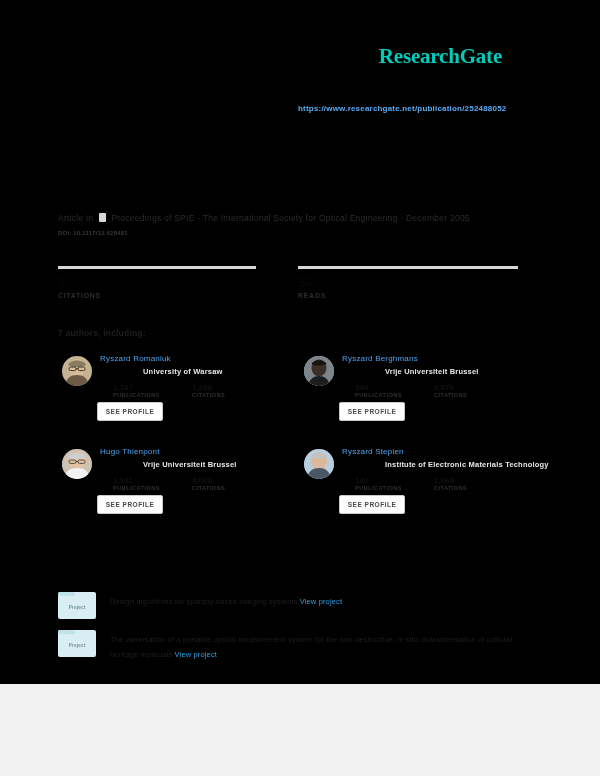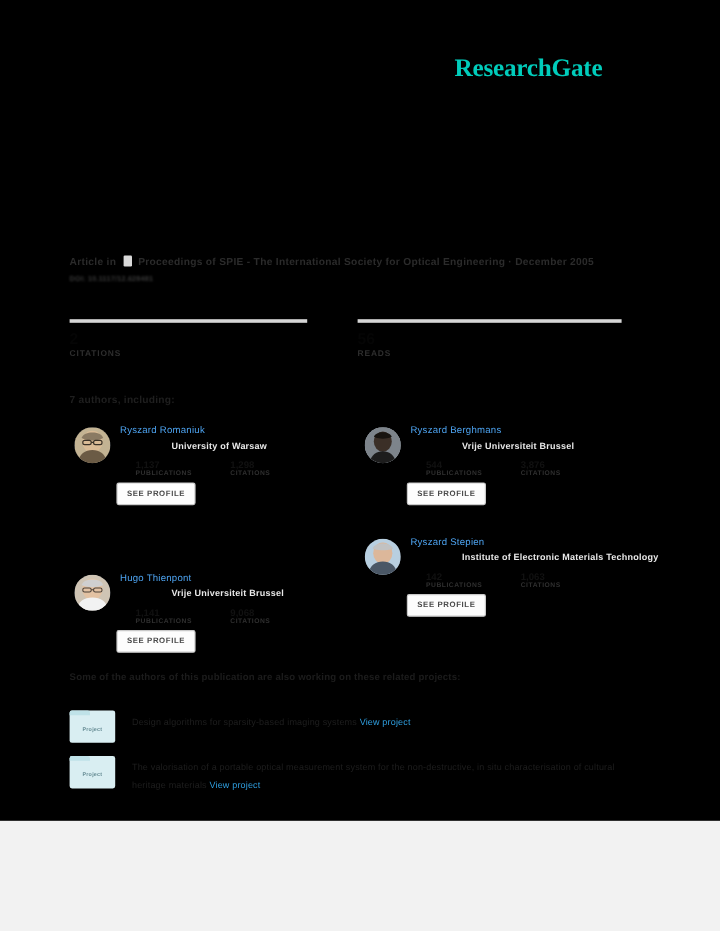--- a/index.html
+++ b/index.html
@@ -37,21 +37,21 @@
     position:absolute; left:298px; top:104px;
     font-size:8px; font-weight:bold; color:#5aaaf2;
     letter-spacing:.2px;
     filter:blur(.55px);
     white-space:nowrap;
   }
 
   
   .meta-line {
     position:absolute; left:58px; top:213px;
-    font-size:8.5px; font-weight:bold; color:#2b2b2b;
+    font-size:8.5px; font-weight:normal; color:#2b2b2b;
     letter-spacing:.25px; white-space:nowrap;
     filter:blur(.45px);
   }
   .meta-line .kw { color:#2b2b2b; }
   .meta-line .rg-doc {
     display:inline-block; width:7px; height:9px;
     background:#d9d9d9; vertical-align:-1px; margin:0 3px;
     border-radius:1px;
   }
   .meta-doi {
@@ -81,21 +81,21 @@
   .authors-head {
     position:absolute; left:58px; top:328px;
     font-size:8.5px; font-weight:bold; color:#1f1f1f;
     letter-spacing:.2px; filter:blur(.45px);
   }
   .author {
     position:absolute; width:230px; height:90px;
   }
   #author-0 { left:58px;  top:352px; }
   #author-1 { left:300px; top:352px; }
-  #author-2 { left:58px;  top:445px;margin-top:30px; }
+  #author-2 { left:58px;  top:445px; }
   #author-3 { left:300px; top:445px; }
 
   .avatar {
     position:absolute; left:4px; top:4px;
     width:30px; height:30px; border-radius:50%;
     overflow:hidden; background:#5b6168;
   }
   .avatar .face { width:100%; height:100%; display:block; }
 
   .a-name {
@@ -168,20 +168,21 @@
   }
   .proj-text .view { color:#2f9fe0; }
 </style>
 </head>
 <body>
 
 <div class="page">
 
   <div class="rg-logo">ResearchGate</div>
 
+  <a class="doi-url">https://www.researchgate.net/publication/252488052</a>
 
   <div class="meta-line">
     <span class="kw">Article</span>
     <span>in</span>
     <span class="rg-doc"></span>
     <span>Proceedings of SPIE - The International Society for Optical Engineering · December 2005</span>
   </div>
   <div class="meta-doi">DOI: 10.1117/12.628481</div>
 
   <div class="stat" id="stat-citations">
@@ -295,21 +296,20 @@
         <div class="t">PUBLICATIONS</div>
       </div>
       <div class="col">
         <div class="n">1,063</div>
         <div class="t">CITATIONS</div>
       </div>
     </div>
     <div class="see-profile">SEE PROFILE</div>
   </div>
 
-  <div class="projects-head">Some of the authors of this publication are also working on these related projects:</div>
 
   <div class="project" id="project-0">
     <div class="proj-icon">
       <span>Project</span>
     </div>
     <div class="proj-text">
       <span>Design algorithms for sparsity-based imaging systems</span>
       <span class="view">View project</span>
     </div>
   </div>

